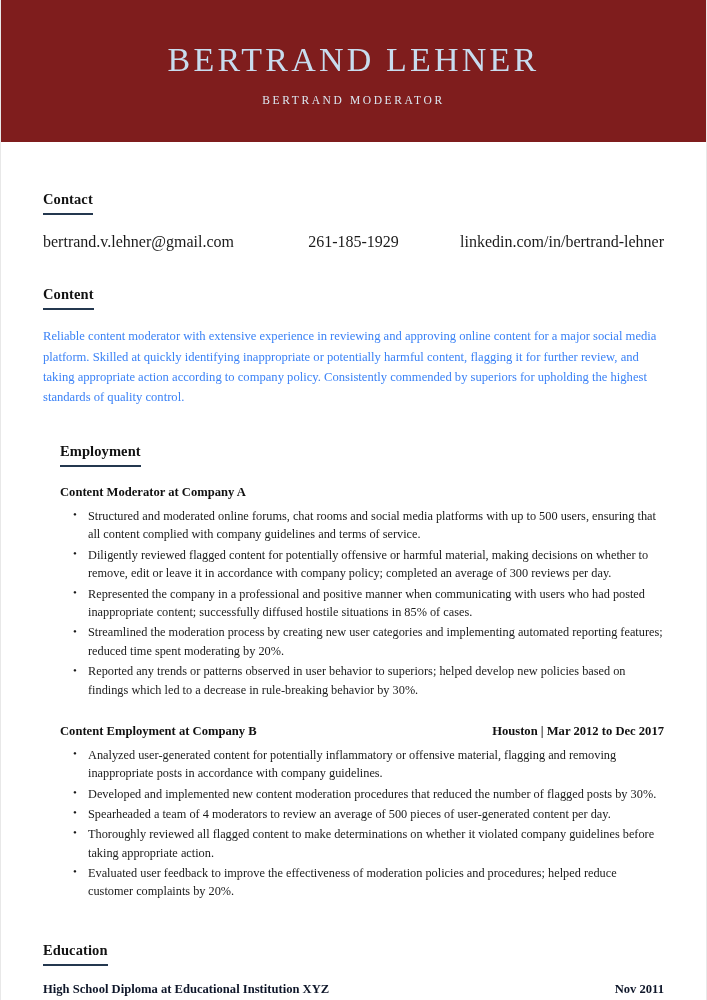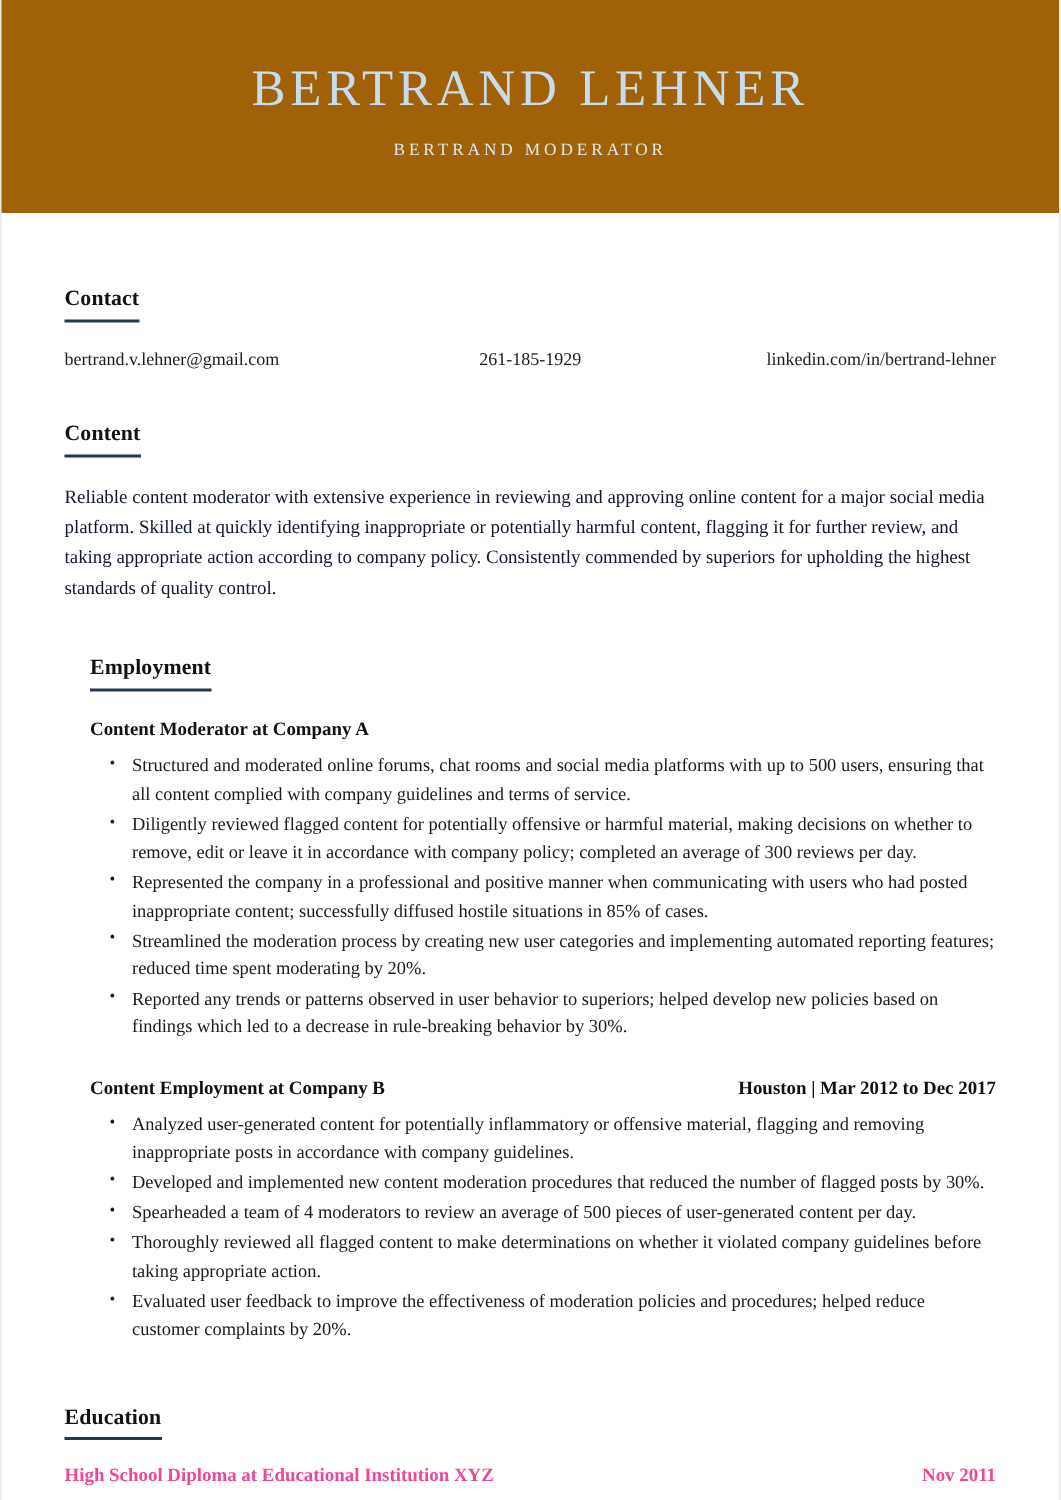--- a/index.html
+++ b/index.html
@@ -19,21 +19,21 @@
     width: 707px;
     height: 1000px;
     background: #ffffff;
     box-sizing: border-box;
     border-left: 1px solid #e8e8e8;
     border-right: 1px solid #e8e8e8;
   }
 
   
   .header {
-    background: #a16207;
+    background: #7f1d1d;
     height: 142px;
     width: 100%;
     box-sizing: border-box;
     display: flex;
     flex-direction: column;
     align-items: center;
     justify-content: center;
     padding-top: 6px;
   }
   .name {
@@ -75,35 +75,35 @@
 
   .sec-contact { margin-top: 48px; }
   .sec-summary { margin-top: 32px; }
   .sec-employment { margin-top: 34px; margin-left: 17px; }
   .sec-education { margin-top: 40px; }
 
   
   .contact-row {
     display: flex;
     margin-top: 16px;
-    font-size: 12px;
+    font-size: 16px;
     line-height: 1.4;
   }
   .contact-col { flex: 1 1 0; }
   .contact-col.c1 { text-align: left; }
   .contact-col.c2 { text-align: center; }
   .contact-col.c3 { text-align: right; }
 
   
   .summary-text {
     margin-top: 16px;
     font-size: 12.6px;
     line-height: 1.62;
     text-align: left;
-    color: #0f172a;
+    color: #3b82f6;
   }
 
   
   .job { margin-top: 18px; }
   .job + .job { margin-top: 24px; }
   .job-header {
     display: flex;
     justify-content: space-between;
     align-items: baseline;
     font-size: 12.6px;
@@ -135,21 +135,21 @@
   }
 
   
   .edu-row {
     display: flex;
     justify-content: space-between;
     align-items: baseline;
     margin-top: 16px;
     font-size: 12.6px;
     font-weight: bold;
-    color: #ec4899;
+    color: #0f172a;
   }
   .edu-date { white-space: nowrap; }
 </style>
 </head>
 <body>
 
 <div class="page">
 
   <div class="header">
     <div class="name">BERTRAND LEHNER</div>

